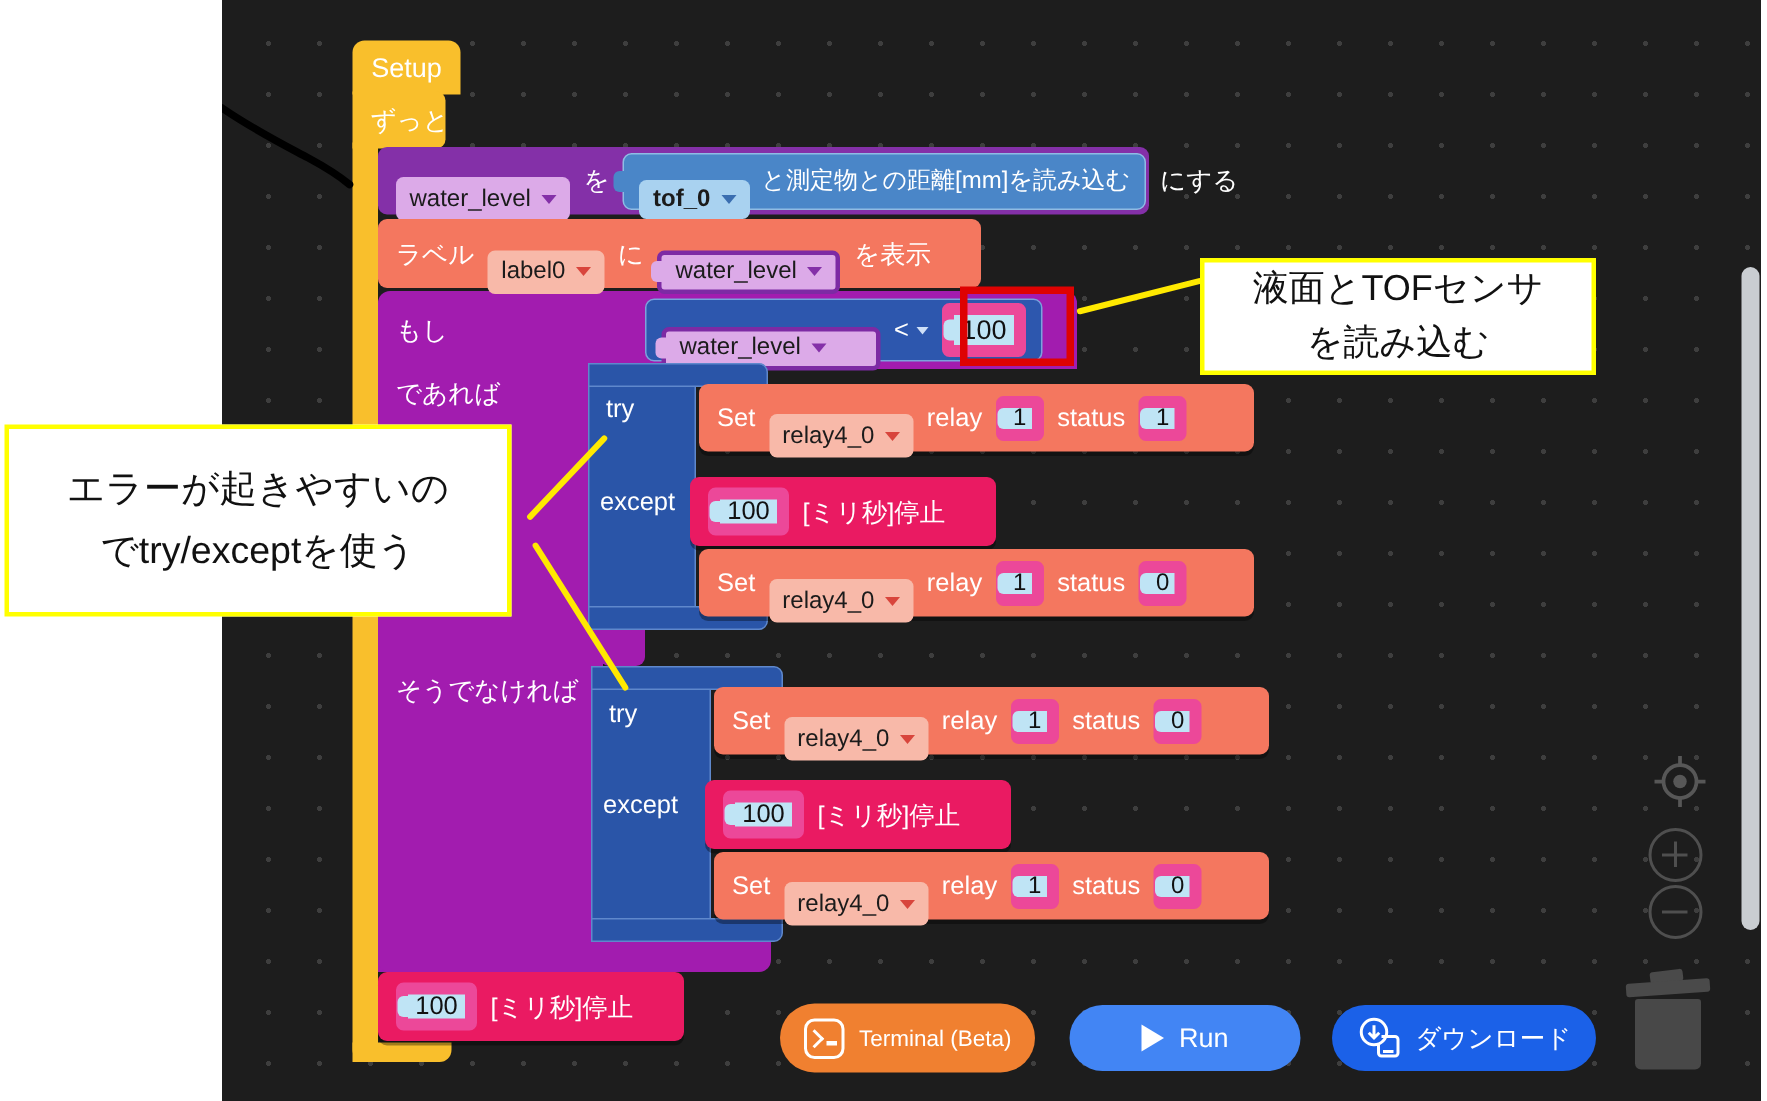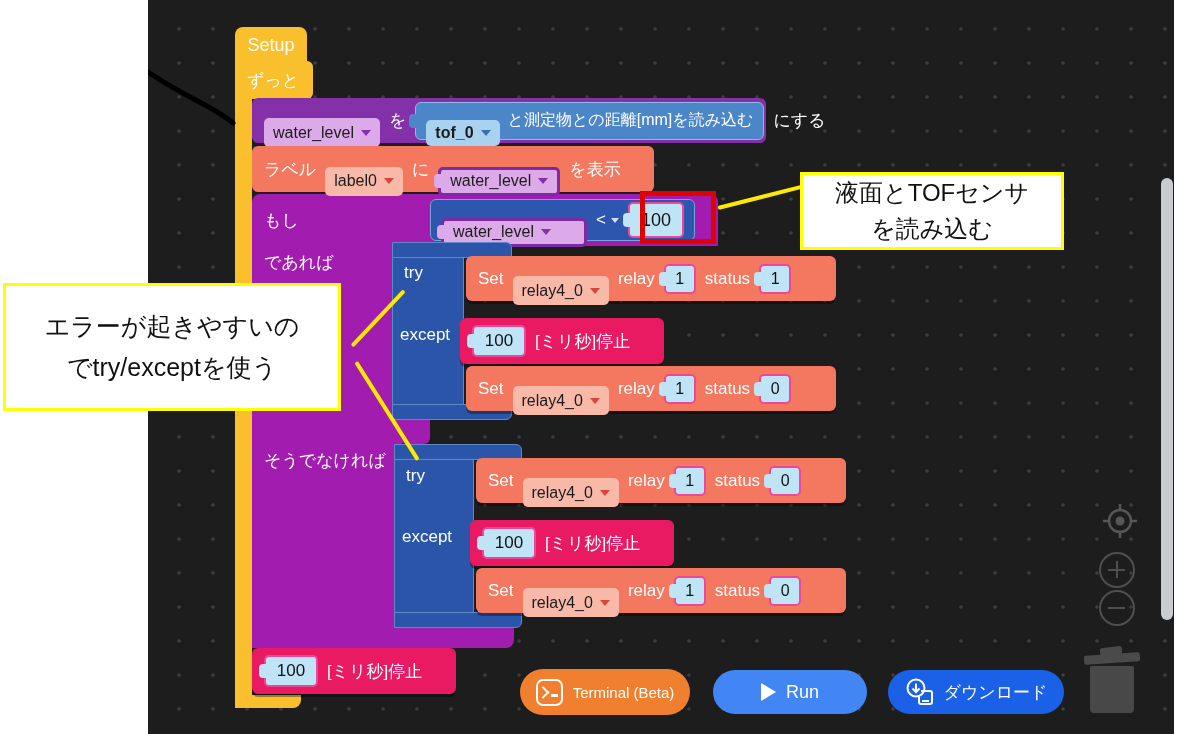--- a/index.html
+++ b/index.html
@@ -33,21 +33,21 @@
     border-radius:5px;padding:0 9px;color:#1b1b1b;font-size:16px;height:29px;
     box-sizing:border-box;
     margin-top:24px;
   }
   .chip-lav{background:#dcaae8;}
   .chip-salmon{background:#f8b9a9;}
   .chip-skyblue{background:#a9d2f0;font-weight:bold;}
   .bordered{border:3px solid #7d2aa4;}
   .tri{width:0;height:0;border-left:5px solid transparent;border-right:5px solid transparent;border-top:6px solid currentColor;display:inline-block;}
   .numchip{
-    position:relative;background:#bfe4f5;border:2px solid #ec4899;border-radius:5px;
+    position:relative;background:#bfe4f5;border:8px solid #ec4899;border-radius:5px;
     color:#111;display:inline-flex;align-items:center;justify-content:center;
     font-size:16px;box-sizing:border-box;
   }
   .notch::before{
     content:"";position:absolute;left:-7px;top:50%;transform:translateY(-50%);
     width:8px;height:14px;background:inherit;border-radius:4px 0 0 4px;
   }
   .sensor{
     display:inline-flex;align-items:center;gap:8px;background:#4a86c8;
     border:1px solid #8fbce4;border-radius:6px;height:36px;padding:0 10px;position:relative;
@@ -98,21 +98,21 @@
 <div class="canvas">
 
   <svg class="abs" style="left:0;top:60px;z-index:27" width="95" height="72">
     <path d="M0,12 C 22,27 42,37 57,45 C 70,52 79,58 85,63" stroke="#000" stroke-width="5" fill="none" stroke-linecap="round"></path>
   </svg>
 </div>
 
 <div class="block yellow" style="left:235px;top:27px;width:72px;height:36px;border-radius:8px 8px 0 0;justify-content:center;font-size:18px;z-index:5">
   <span class="btxt">Setup</span>
 </div>
-<div class="block yellow" style="left:235px;top:61px;width:78px;height:38px;border-radius:0 6px 6px 0;z-index:5">
+<div class="block yellow" style="left:235px;top:61px;width:62px;height:38px;border-radius:0 6px 6px 0;z-index:5">
   <span class="btxt">ずっと</span>
 </div>
 <div class="abs yellow" style="left:235px;top:95px;width:17px;height:613px;z-index:5"></div>
 <div class="abs yellow" style="left:235px;top:695px;width:66px;height:13px;border-radius:0 0 8px 8px;z-index:5"></div>
 
 <div class="block purple" style="left:252px;top:98px;width:514px;height:45px;z-index:8">
   <span class="chip chip-lav">
     <span>water_level</span>
     <span class="tri" style="color:#8430a8"></span>
   </span>

